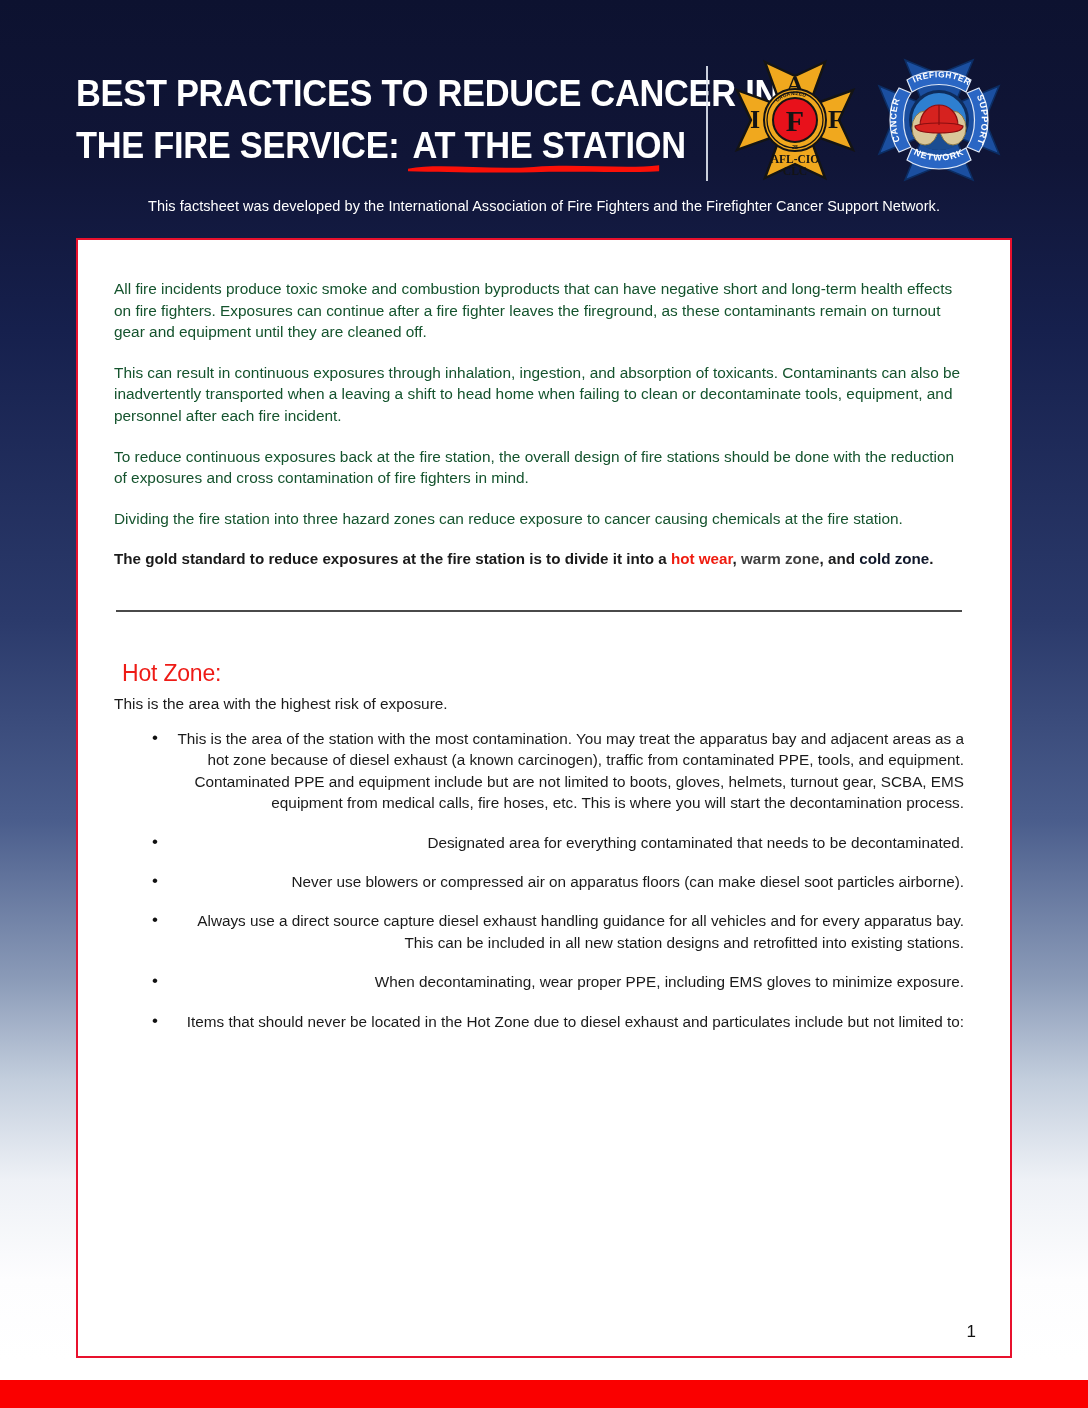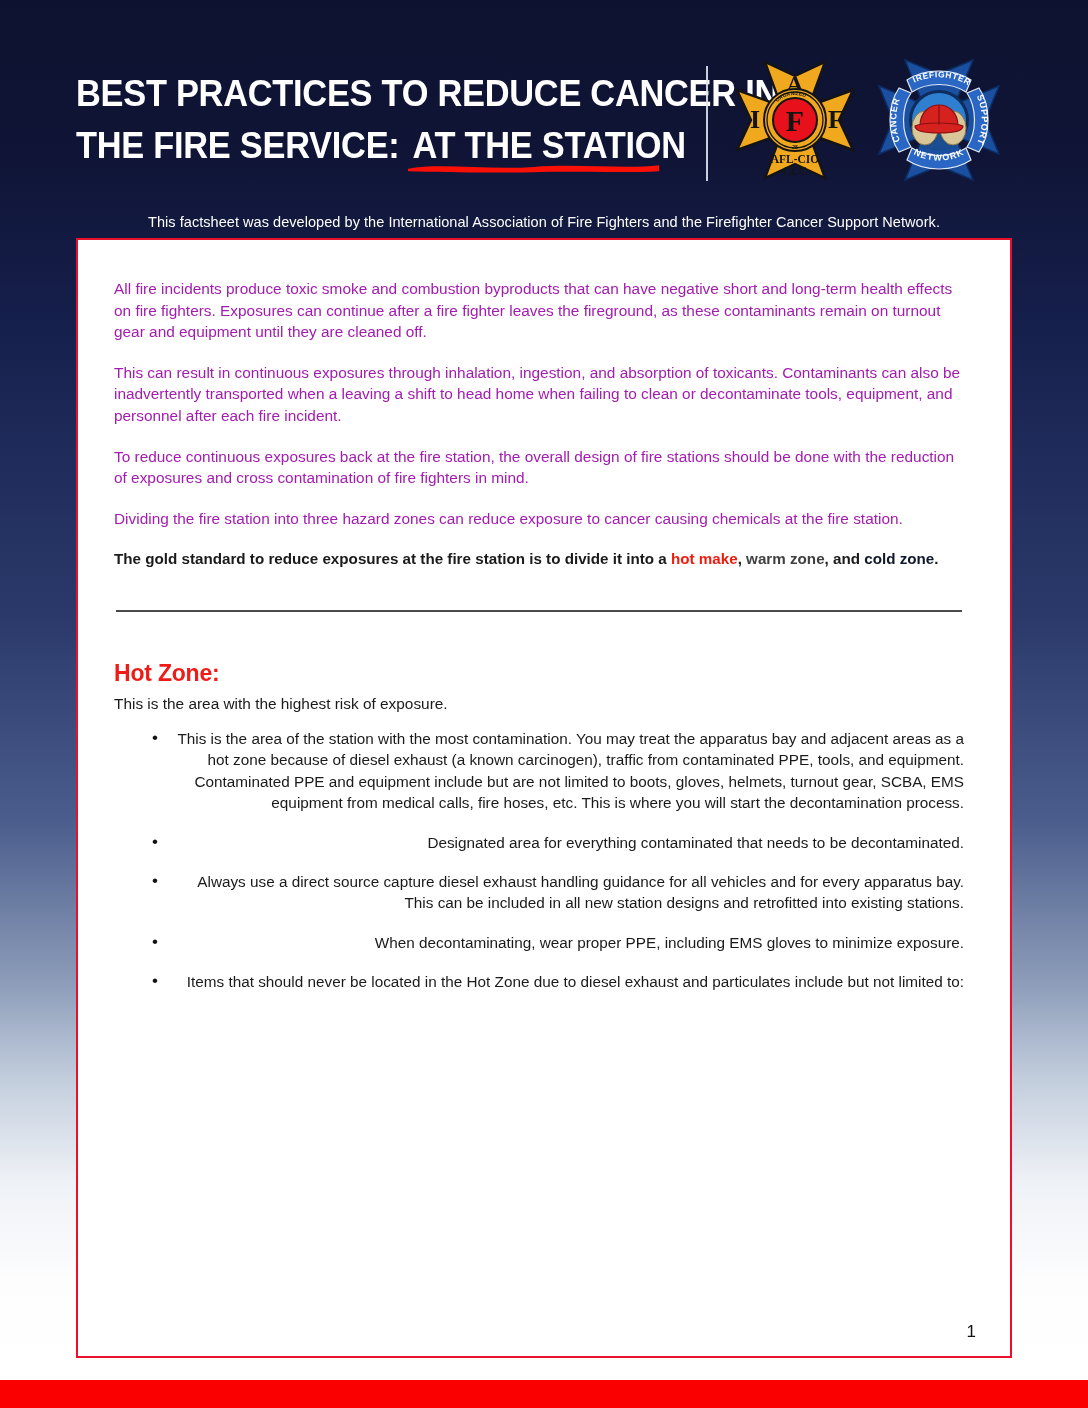--- a/index.html
+++ b/index.html
@@ -97,21 +97,21 @@
 
   .logo-box {
     width: 130px;
     height: 130px;
     position: relative;
   }
 
   .subtitle-bar {
     position: absolute;
     left: 0;
-    top: 214px;
+    top: 198px;
     width: 1088px;
     text-align: center;
     color: #ffffff;
     font-size: 14.5px;
     letter-spacing: 0.05px;
   }
 
   
   .panel {
     position: absolute;
@@ -126,21 +126,21 @@
 
   .panel-inner {
     padding: 38px 46px 0 36px;
     color: #1a1a1a;
   }
 
   p.body-text {
     font-size: 15.4px;
     line-height: 21.6px;
     margin: 0 0 19px 0;
-    color: #a21caf;
+    color: #14532d;
   }
 
   p.gold-standard {
     font-weight: 700;
     font-size: 15.2px;
     line-height: 21.6px;
     margin: 8px 0 0 0;
   }
 
   .hot { color: #ef1b0f; font-weight: 700; }
@@ -149,22 +149,22 @@
 
   .rule {
     height: 2px;
     background: #4a4a4a;
     margin: 40px 2px 0 2px;
   }
 
   h2.zone-heading {
     color: #ee1b16;
     font-size: 23px;
-    font-weight: 700;
-    margin: 48px 0 6px 0;
+    font-weight: 400;
+    margin: 48px 0 6px 8px;
     letter-spacing: -0.2px;
   }
 
   p.zone-sub {
     font-size: 15.4px;
     line-height: 21px;
     margin: 0 0 14px 0;
   }
 
   ul.bullets {
@@ -344,34 +344,35 @@
   </div>
 
   <div class="panel">
     <div class="panel-inner">
 
       <p class="body-text">All fire incidents produce toxic smoke and combustion byproducts that can have negative short and long-term health effects on fire fighters. Exposures can continue after a fire fighter leaves the fireground, as these contaminants remain on turnout gear and equipment until they are cleaned off.</p>
       <p class="body-text">This can result in continuous exposures through inhalation, ingestion, and absorption of toxicants. Contaminants can also be inadvertently transported when a leaving a shift to head home when failing to clean or decontaminate tools, equipment, and personnel after each fire incident.</p>
       <p class="body-text">To reduce continuous exposures back at the fire station, the overall design of fire stations should be done with the reduction of exposures and cross contamination of fire fighters in mind.</p>
       <p class="body-text">Dividing the fire station into three hazard zones can reduce exposure to cancer causing chemicals at the fire station.</p>
 
-      <p class="gold-standard"><span>The gold standard to reduce exposures at the fire station is to divide it into a </span><span class="hot">hot make</span><span>, </span><span class="warm">warm zone</span><span>, and </span><span class="cold">cold zone</span><span>.</span></p>
+      <p class="gold-standard"><span>The gold standard to reduce exposures at the fire station is to divide it into a </span><span class="hot">hot wear</span><span>, </span><span class="warm">warm zone</span><span>, and </span><span class="cold">cold zone</span><span>.</span></p>
 
       <div class="rule"></div>
 
       <h2 class="zone-heading">Hot Zone:</h2>
       <p class="zone-sub">This is the area with the highest risk of exposure.</p>
 
       <ul class="bullets">
         <li>This is the area of the station with the most contamination. You may treat the apparatus bay and adjacent areas as a hot zone because of diesel exhaust (a known carcinogen), traffic from contaminated PPE, tools, and equipment. Contaminated PPE and equipment include but are not limited to boots, gloves, helmets, turnout gear, SCBA, EMS equipment from medical calls, fire hoses, etc. This is where you will start the decontamination process.</li>
       </ul>
 
 
       <ul class="bullets">
         <li>Designated area for everything contaminated that needs to be decontaminated.</li>
+        <li>Never use blowers or compressed air on apparatus floors (can make diesel soot particles airborne).</li>
         <li>Always use a direct source capture diesel exhaust handling guidance for all vehicles and for every apparatus bay. This can be included in all new station designs and retrofitted into existing stations.</li>
         <li>When decontaminating, wear proper PPE, including EMS gloves to minimize exposure.</li>
         <li>Items that should never be located in the Hot Zone due to diesel exhaust and particulates include but not limited to:</li>
       </ul>
 
 
     </div>
 
     <div class="page-number">1</div>
   </div>

